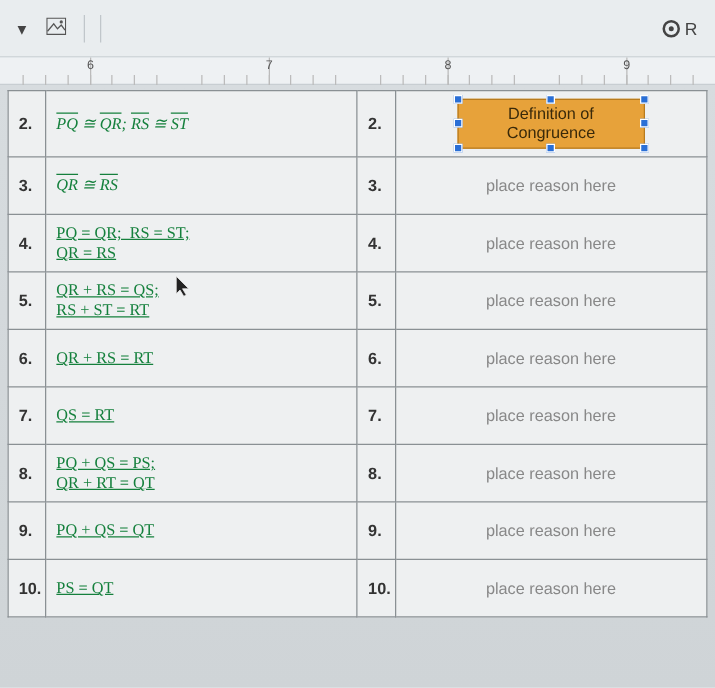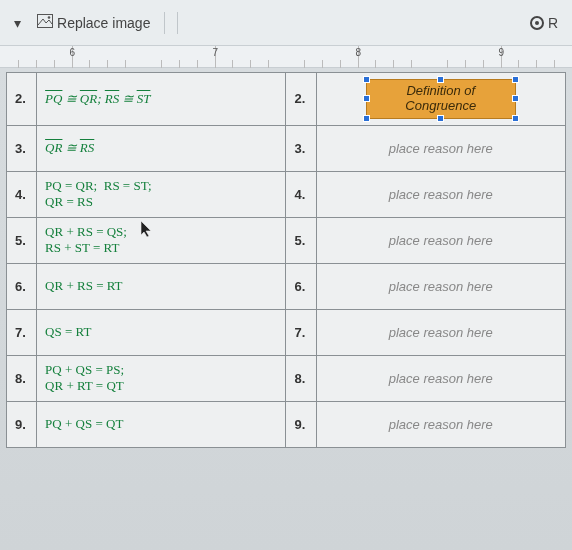--- a/index.html
+++ b/index.html
@@ -76,24 +76,24 @@
   .proof-table td {
     border: 1px solid #8a9094;
     padding: 6px 8px;
     vertical-align: middle;
     font-size: 13px;
     height: 46px;
   }
   .col-num  { width: 28px; text-align: left; font-weight: bold; color:#333; }
   .col-stmt { width: 232px; font-family: "Times New Roman", serif; font-style: italic; font-size: 14px; color:#15803d; line-height:1.25; }
   .col-rnum { width: 28px; text-align: left; font-weight: bold; color:#333; }
-  .col-reason { width: 232px; text-align: center; color:#888; font-size: 13px; font-style: italic; }
+  .col-reason { width: 232px; text-align: center; color:#888; font-size: 13px; }
 
   .overline { text-decoration: overline; font-style: italic; }
-  .upright { font-style: normal; }
+  .upright { font-style: normal; text-decoration: underline; }
 
   .reason-box {
     position: relative;
     display: inline-block;
     background: #e7a23a;
     border: 1px solid #b87b1e;
     color: #3a2a0a;
     font-size: 13px;
     line-height: 1.15;
     padding: 4px 12px;
@@ -127,21 +127,20 @@
     <span>▾</span>
   </div>
   <div class="tb-btn">
     <span>
       <svg width="16" height="14" viewBox="0 0 16 14">
           <rect x="0.5" y="0.5" width="15" height="13" fill="none" stroke="#555"></rect>
           <polyline points="1,11 6,5 9,9 12,6 15,10" fill="none" stroke="#555"></polyline>
           <circle cx="12" cy="3.5" r="1.3" fill="#555"></circle>
         </svg>
     </span>
-    <span>Replace image</span>
   </div>
   <div class="tb-sep"></div>
   <div class="tb-sep"></div>
   <div class="tb-spacer"></div>
   <div class="tb-btn">
     <span class="record-circle"></span>
     <span>R</span>
   </div>
 </div>
 
@@ -230,19 +229,25 @@
           <td class="col-stmt"><span class="upright">PQ + QS = PS;</span><br><span class="upright">QR + RT = QT</span></td>
           <td class="col-rnum">8.</td>
           <td class="col-reason">place reason here</td>
         </tr>
         <tr>
           <td class="col-num">9.</td>
           <td class="col-stmt"><span class="upright">PQ + QS = QT</span></td>
           <td class="col-rnum">9.</td>
           <td class="col-reason">place reason here</td>
         </tr>
+        <tr>
+          <td class="col-num">10.</td>
+          <td class="col-stmt"><span class="upright">PS = QT</span></td>
+          <td class="col-rnum">10.</td>
+          <td class="col-reason">place reason here</td>
+        </tr>
       </tbody>
   </table>
 
   <svg class="cursor-arrow" width="14" height="18">
     <polygon points="1,1 1,15 4,12 7,17 9,16 6,11 11,11" fill="#222" stroke="#eee" stroke-width="0.6"></polygon>
   </svg>
 </div>
 
 </body></html>

